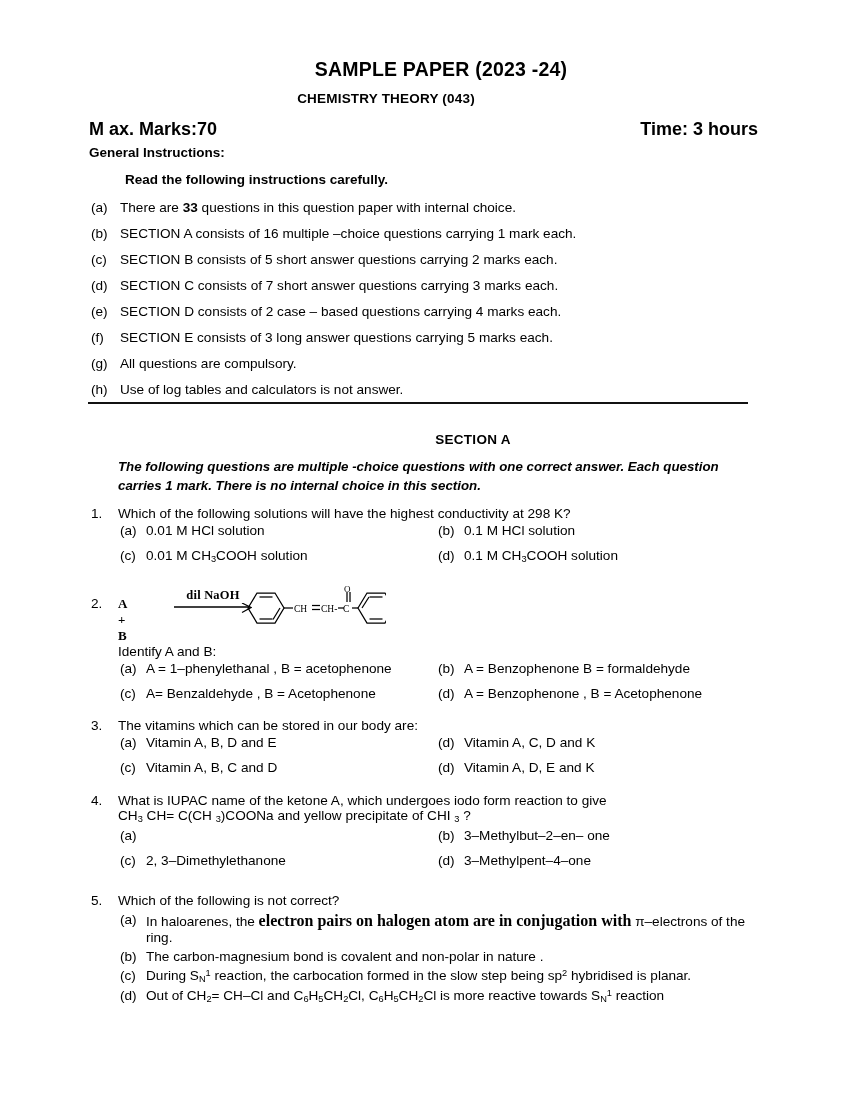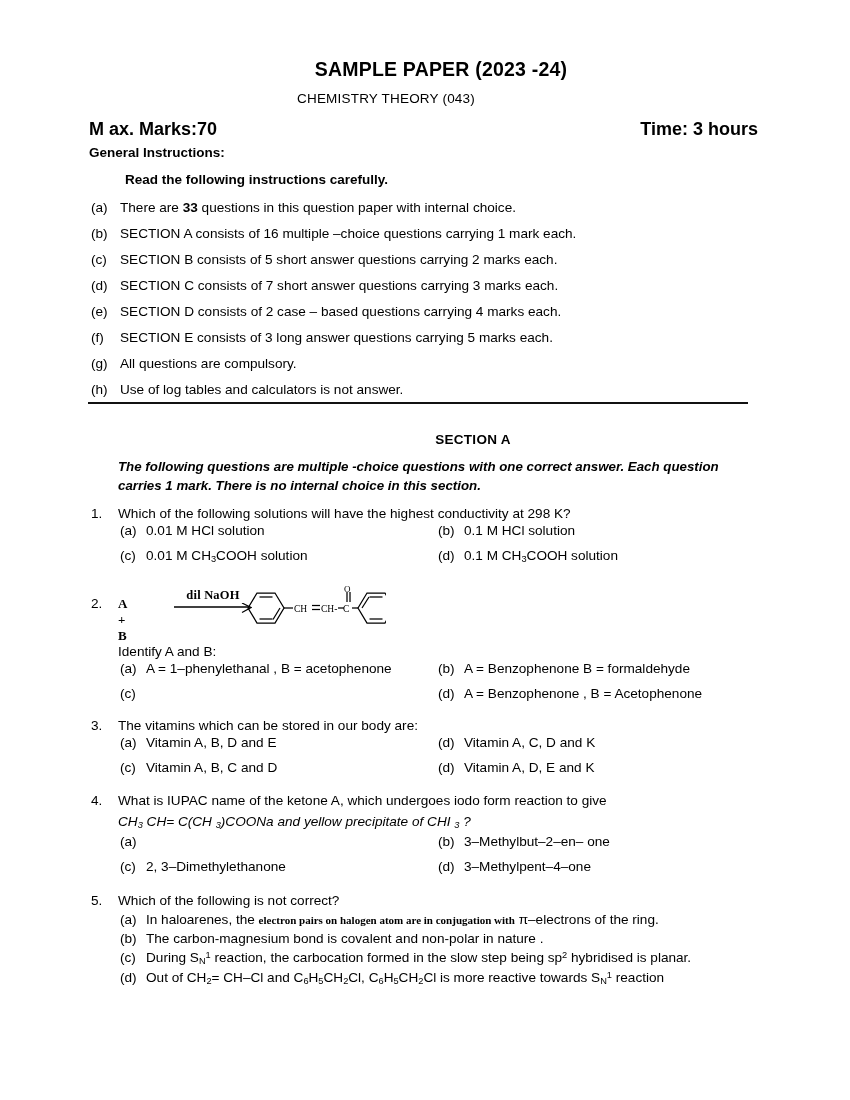--- a/index.html
+++ b/index.html
@@ -31,21 +31,21 @@
     font-size: 19.5px;
     font-weight: bold;
     letter-spacing: 0.2px;
   }
   .doc-subtitle {
     position: absolute;
     left: 0; top: 91px;
     width: 772px;
     text-align: center;
     font-size: 13.5px;
-    font-weight: normal;
+    font-weight: bold;
     letter-spacing: 0.2px;
   }
   .marks-line {
     position: absolute;
     left: 89px; top: 119px;
     width: 669px;
     display: flex;
     justify-content: space-between;
     font-size: 18px;
     font-weight: bold;
@@ -151,21 +151,21 @@
     display: flex;
     align-items: flex-start;
   }
   .opt-a { width: 318px; flex: none; }
   .opt-b { flex: 1; }
   .opt-label {
     width: 26px;
     flex: none;
   }
   .opt-text { flex: 1; }
-  .opt-text b { font-weight: bold; font-family: "Liberation Serif", serif; font-size: 11px; }
+  .opt-text b { font-weight: bold; font-family: "Liberation Serif", serif; font-size: 16px; }
 
   .opts-stack .opt-row { display: block; height: auto; margin-bottom: 4px; }
   .opts-stack .opt-a { width: auto; display: flex; }
 
   sub { font-size: 0.68em; vertical-align: -0.22em; }
   sup { font-size: 0.68em; vertical-align: 0.42em; }
 
   
   .scheme {
     position: absolute;
@@ -343,20 +343,21 @@
           <span class="opt-text">A  = 1–phenylethanal , B = acetophenone</span>
         </span>
         <span class="opt opt-b">
           <span class="opt-label">(b)</span>
           <span class="opt-text">A = Benzophenone  B = formaldehyde</span>
         </span>
       </div>
       <div class="opt-row">
         <span class="opt opt-a">
           <span class="opt-label">(c)</span>
+          <span class="opt-text">A= Benzaldehyde , B = Acetophenone</span>
         </span>
         <span class="opt opt-b">
           <span class="opt-label">(d)</span>
           <span class="opt-text">A  = Benzophenone , B = Acetophenone</span>
         </span>
       </div>
     </div>
   </div>
 
   <div class="q" style="top:718px;">
@@ -386,21 +387,21 @@
         </span>
       </div>
     </div>
   </div>
 
   <div class="q" style="top:793px;">
     <div class="q-line">
       <span class="q-num">4.</span>
       <span class="q-text">What is IUPAC name of the ketone A, which undergoes iodo form reaction to give</span>
     </div>
-    <div class="q-cont" style="margin-top:6px;font-style:italic;"><span>CH</span><sub>3</sub><span> CH= C(CH </span><sub>3</sub><span>)COONa and yellow precipitate  of CHI </span><sub>3</sub><span> ?</span></div>
+    <div class="q-cont" style=""><span>CH</span><sub>3</sub><span> CH= C(CH </span><sub>3</sub><span>)COONa and yellow precipitate  of CHI </span><sub>3</sub><span> ?</span></div>
     <div class="opts" style="margin-top:4px;">
       <div class="opt-row">
         <span class="opt opt-a">
           <span class="opt-label">(a)</span>
         </span>
         <span class="opt opt-b">
           <span class="opt-label">(b)</span>
           <span class="opt-text">3–Methylbut–2–en– one</span>
         </span>
       </div>

